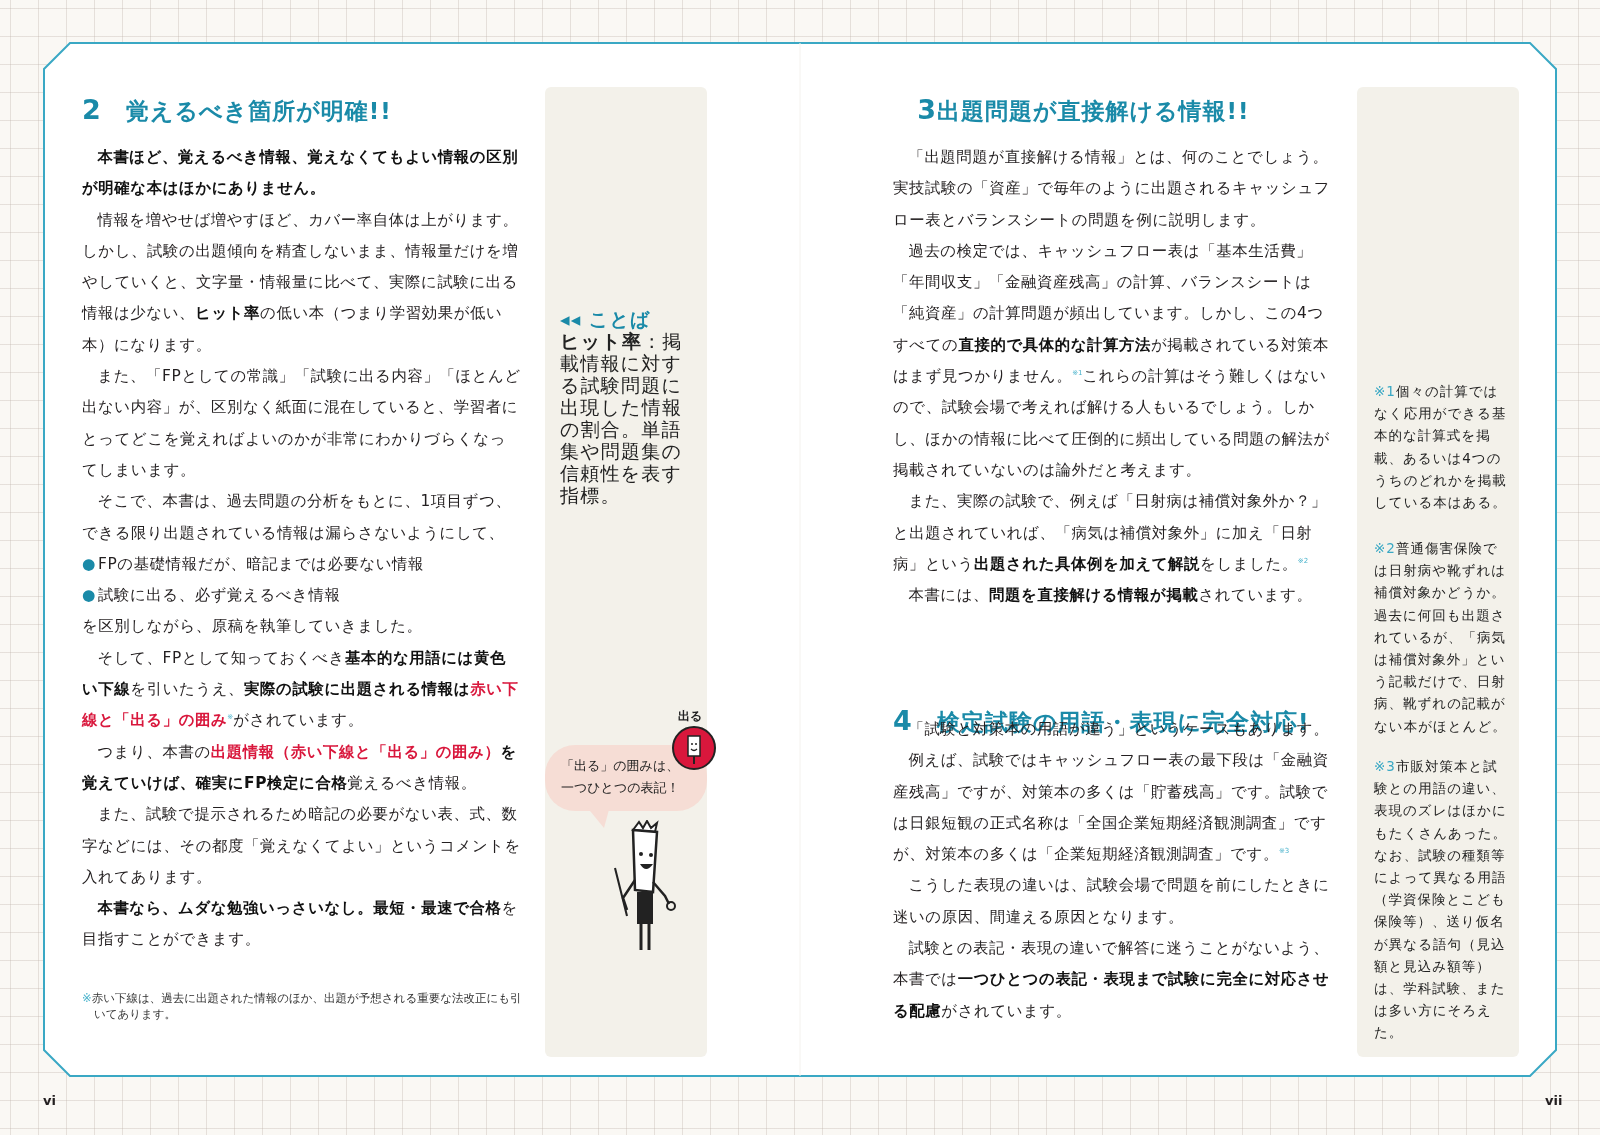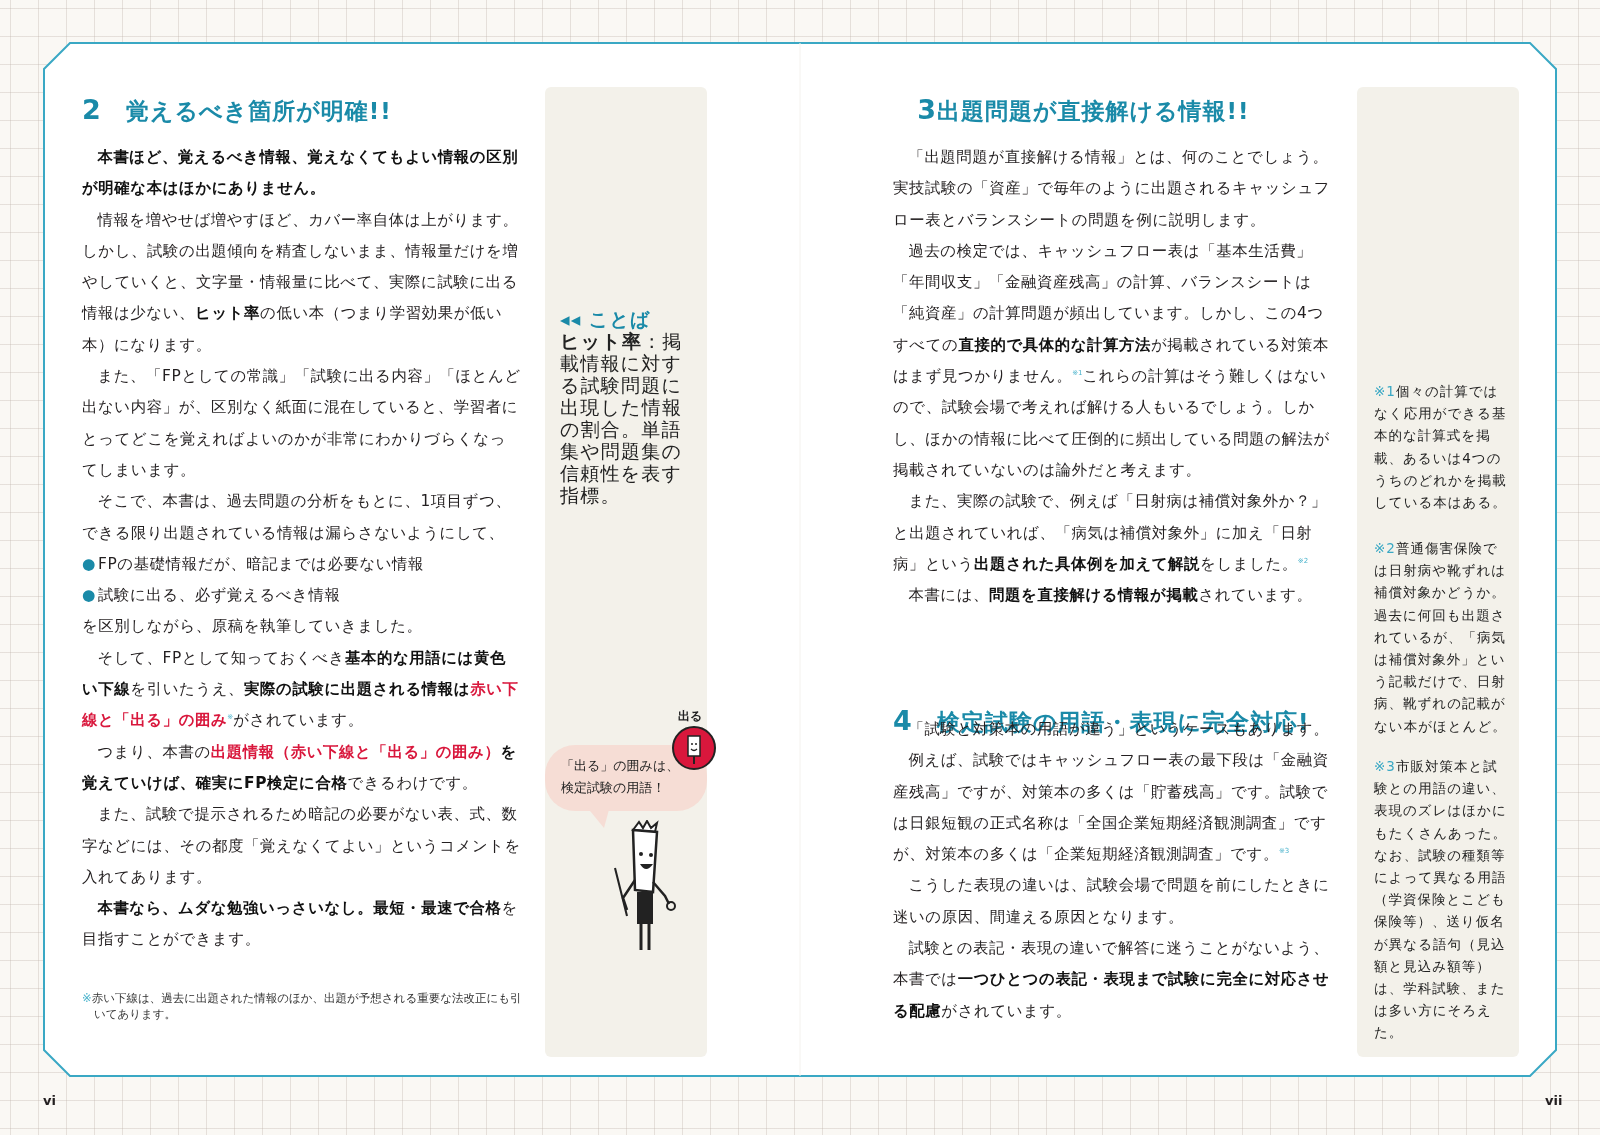--- a/index.html
+++ b/index.html
@@ -114,35 +114,35 @@
 
 <div class="col left">
   <div class="p"><b>本書ほど、覚えるべき情報、覚えなくてもよい情報の区別が明確な本はほかにありません。</b></div>
   <div class="p"><span>情報を増やせば増やすほど、カバー率自体は上がります。しかし、試験の出題傾向を精査しないまま、情報量だけを増やしていくと、文字量・情報量に比べて、実際に試験に出る情報は少ない、</span><b>ヒット率</b><span>の低い本（つまり学習効果が低い本）になります。</span></div>
   <div class="p"><span>また、「FPとしての常識」「試験に出る内容」「ほとんど出ない内容」が、区別なく紙面に混在していると、学習者にとってどこを覚えればよいのかが非常にわかりづらくなってしまいます。</span></div>
   <div class="p"><span>そこで、本書は、過去問題の分析をもとに、1項目ずつ、できる限り出題されている情報は漏らさないようにして、</span></div>
   <div class="bullet"><span class="dot">●</span><span>FPの基礎情報だが、暗記までは必要ない情報</span></div>
   <div class="bullet"><span class="dot">●</span><span>試験に出る、必ず覚えるべき情報</span></div>
   <div class="p noindent"><span>を区別しながら、原稿を執筆していきました。</span></div>
   <div class="p"><span>そして、FPとして知っておくべき</span><b>基本的な用語には黄色い下線</b><span>を引いたうえ、</span><b>実際の試験に出題される情報は</b><span class="red">赤い下線と「出る」の囲み</span><span class="note-ref">※</span><span>がされています。</span></div>
-  <div class="p"><span>つまり、本書の</span><span class="red">出題情報（赤い下線と「出る」の囲み）</span><b>を覚えていけば、確実にFP検定に合格</b><span>できるわけです。</span></div>
+  <div class="p"><span>つまり、本書の</span><span class="red">出題情報（赤い下線と「出る」の囲み）</span><b>を覚えていけば、確実にFP検定に合格</b><span>覚えるべき情報。</span></div>
   <div class="p"><span>また、試験で提示されるため暗記の必要がない表、式、数字などには、その都度「覚えなくてよい」というコメントを入れてあります。</span></div>
   <div class="p"><b>本書なら、ムダな勉強いっさいなし。最短・最速で合格</b><span>を目指すことができます。</span></div>
 </div>
 
 <div class="footnote"><span class="mark">※</span><span>赤い下線は、過去に出題された情報のほか、出題が予想される重要な法改正にも引いてあります。</span></div>
 
 <div class="kotoba">
   <div><span class="label">◂◂</span> <span class="label">ことば</span></div>
   <div><span class="term">ヒット率</span><span>：掲載情報に対する試験問題に出現した情報の割合。単語集や問題集の信頼性を表す指標。</span></div>
 </div>
 
 <div class="bubble">
   <div>「出る」の囲みは、</div>
-  <div>検定試験の用語！</div>
+  <div>一つひとつの表記！</div>
 </div>
 <div class="bubble-tail"></div>
 <div class="badge-label">出る</div>
 <div class="badge">
   <svg width="40" height="40" viewBox="0 0 40 40">
     <rect x="14" y="8" width="12" height="20" fill="#fff" stroke="#222" stroke-width="1.5"></rect>
     <circle cx="18" cy="16" r="1" fill="#222"></circle>
       <circle cx="22" cy="16" r="1" fill="#222"></circle>
     <path d="M17 21 Q20 24 23 21" stroke="#222" fill="none" stroke-width="1.2"></path>
     <line x1="20" y1="28" x2="20" y2="36" stroke="#222" stroke-width="2"></line>

